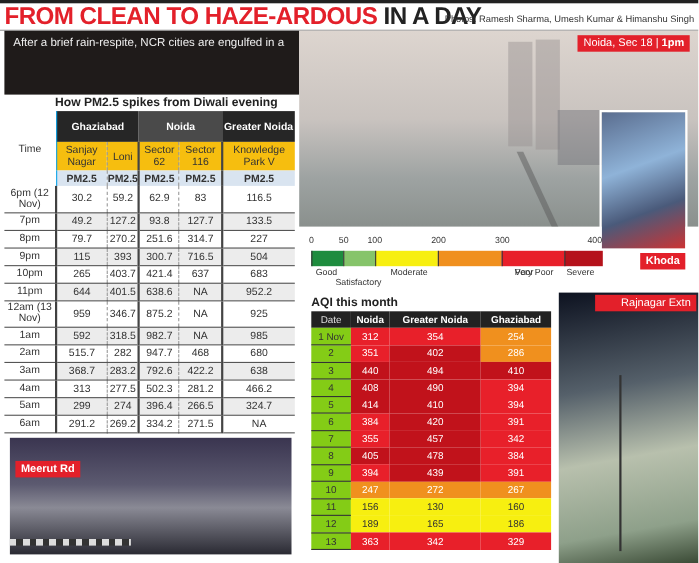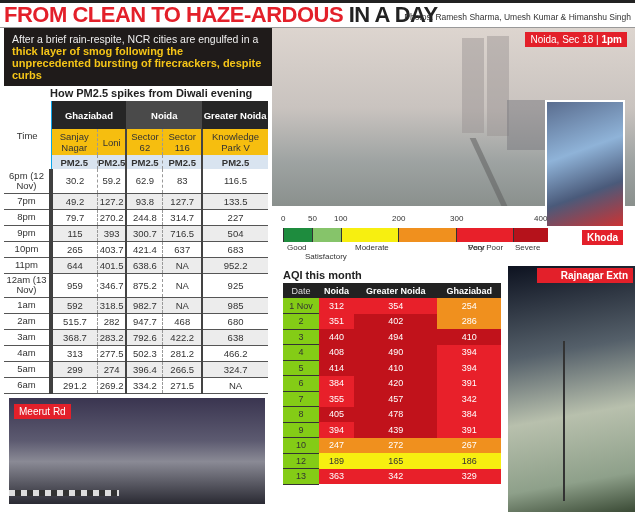--- a/index.html
+++ b/index.html
@@ -15,21 +15,21 @@
   .intro .w { color: #eee; display: block; }
   .intro .y { color: #f5c518; font-weight: bold; display: block; font-size: 11px; }
 
   .pm-title { position: absolute; left: 50px; top: 87px; font-weight: bold; font-size: 11px; color: #222; }
   table.pm { position: absolute; left: 4px; top: 101px; width: 264px; border-collapse: collapse; font-size: 9.5px; color: #333; text-align: center; }
   table.pm td, table.pm th { padding: 0; }
   .pm .grp { background: #262626; color: #fff; font-weight: bold; height: 28px; font-size: 9.5px; }
   .pm .grp.noida { background: #4a4a4a; }
   .pm .site { background: #f6be0f; color: #333; height: 26px; line-height: 11px; font-weight: normal; }
   .pm .unit { background: #d9e4f0; height: 14px; }
-  .pm .time { width: 47px; text-align: center; border-right: 4px solid #404040; }
+  .pm .time { width: 47px; text-align: center; border-right: 2px solid #404040; }
   .pm tbody tr { height: 16px; border-bottom: 1px solid #555; }
   .pm tbody tr.tall { height: 24px; }
   .pm tbody tr:nth-child(even) td { background: #ececec; }
   .pm tbody tr td.time { background: #fff !important; line-height: 10px; }
   .pm .sep { border-right: 2px solid #444; }
   .pm .dash { border-right: 1px dashed #999; }
   .pm thead .hd-time { background: #fff; color: #333; font-weight: normal; border-right: 1px solid #0ea5e9; }
 
   .photo { position: absolute; overflow: hidden; }
   .p-noida { left: 272px; top: 28px; width: 363px; height: 178px; background: linear-gradient(180deg, #ddd5cf 0%, #c9c3bf 45%, #9ea3a2 75%, #8a908d 100%); }
@@ -65,21 +65,20 @@
 <div class="topbar"></div>
 <div class="headline">
   <span class="red">FROM CLEAN TO HAZE-ARDOUS</span>
   <span class="dark">IN A DAY</span>
 </div>
 <div class="credits">Photos: Ramesh Sharma, Umesh Kumar &amp; Himanshu Singh</div>
 <div class="hl-rule"></div>
 
 <div class="intro">
   <span class="w">After a brief rain-respite, NCR cities are engulfed in a</span>
-  <span class="y">thick layer of smog following the unprecedented bursting of firecrackers, despite curbs</span>
 </div>
 
 <div class="photo p-noida">
   <div class="tower" style="left:190px;top:10px;width:22px;height:95px;"></div>
   <div class="tower" style="left:215px;top:8px;width:22px;height:100px;"></div>
   <div class="tower" style="left:235px;top:72px;width:45px;height:50px;background:rgba(120,120,125,0.5);"></div>
   <div class="rail"></div>
   <div class="label" style="right:8px;top:4px;">
     <span>Noida, Sec 18 | </span><b>1pm</b>
   </div>
@@ -178,37 +177,43 @@
         <td class="c-sev">439</td>
         <td class="c-vp">391</td>
       </tr>
       <tr>
         <td class="d">10</td>
         <td class="c-poor">247</td>
         <td class="c-poor">272</td>
         <td class="c-poor">267</td>
       </tr>
       <tr>
+        <td class="d">11</td>
+        <td class="c-mod">156</td>
+        <td class="c-mod">130</td>
+        <td class="c-mod">160</td>
+      </tr>
+      <tr>
         <td class="d">12</td>
         <td class="c-mod">189</td>
         <td class="c-mod">165</td>
         <td class="c-mod">186</td>
       </tr>
       <tr>
         <td class="d">13</td>
         <td class="c-vp">363</td>
         <td class="c-vp">342</td>
         <td class="c-vp">329</td>
       </tr>
     </tbody>
 </table>
 
 <div class="photo p-raj">
   <div style="position:absolute;left:55px;top:75px;width:2px;height:160px;background:#333;"></div>
-  <div class="label" style="right:2px;top:2px;font-weight:bold;padding-left:24px;">Rajnagar Extn</div>
+  <div class="label" style="right:2px;top:2px;font-weight:normal;padding-left:24px;">Rajnagar Extn</div>
 </div>
 
 <div class="pm-title">How PM2.5 spikes from Diwali evening</div>
 <table class="pm">
   <thead>
     <tr>
       <th class="hd-time" rowspan="3">Time</th>
       <th class="grp" colspan="2">Ghaziabad</th>
       <th class="grp noida" colspan="2">Noida</th>
       <th class="grp">Greater Noida</th>
@@ -242,21 +247,21 @@
         <td class="dash">49.2</td>
         <td class="sep">127.2</td>
         <td class="dash">93.8</td>
         <td class="sep">127.7</td>
         <td class="">133.5</td>
       </tr>
       <tr>
         <td class="time">8pm</td>
         <td class="dash">79.7</td>
         <td class="sep">270.2</td>
-        <td class="dash">244.8</td>
+        <td class="dash">251.6</td>
         <td class="sep">314.7</td>
         <td class="">227</td>
       </tr>
       <tr>
         <td class="time">9pm</td>
         <td class="dash">115</td>
         <td class="sep">393</td>
         <td class="dash">300.7</td>
         <td class="sep">716.5</td>
         <td class="">504</td>
@@ -331,14 +336,14 @@
         <td class="sep">269.2</td>
         <td class="dash">334.2</td>
         <td class="sep">271.5</td>
         <td class="">NA</td>
       </tr>
     </tbody>
 </table>
 
 <div class="photo p-meerut">
   <div style="position:absolute;left:0;bottom:8px;width:110px;height:6px;background:repeating-linear-gradient(90deg,#ddd 0 6px,#333 6px 12px);"></div>
-  <div class="label" style="left:5px;top:6px;font-weight:normal;text-align:right;">Meerut Rd</div>
+  <div class="label" style="left:5px;top:21px;font-weight:bold;text-align:right;">Meerut Rd</div>
 </div>
 
 </body></html>

